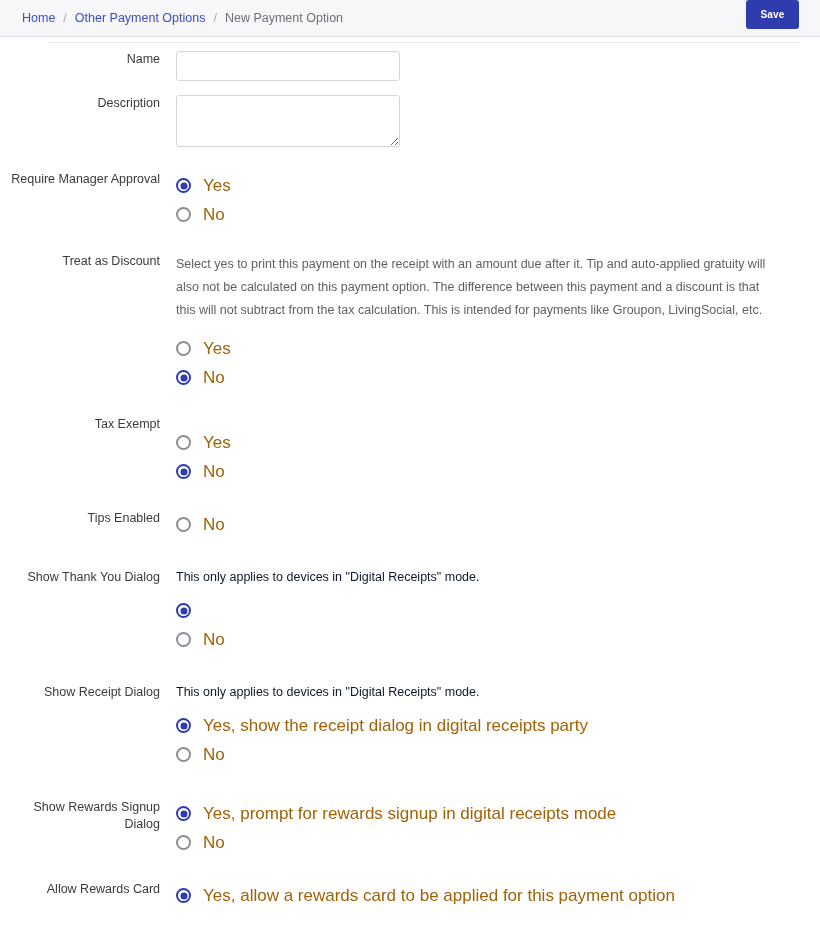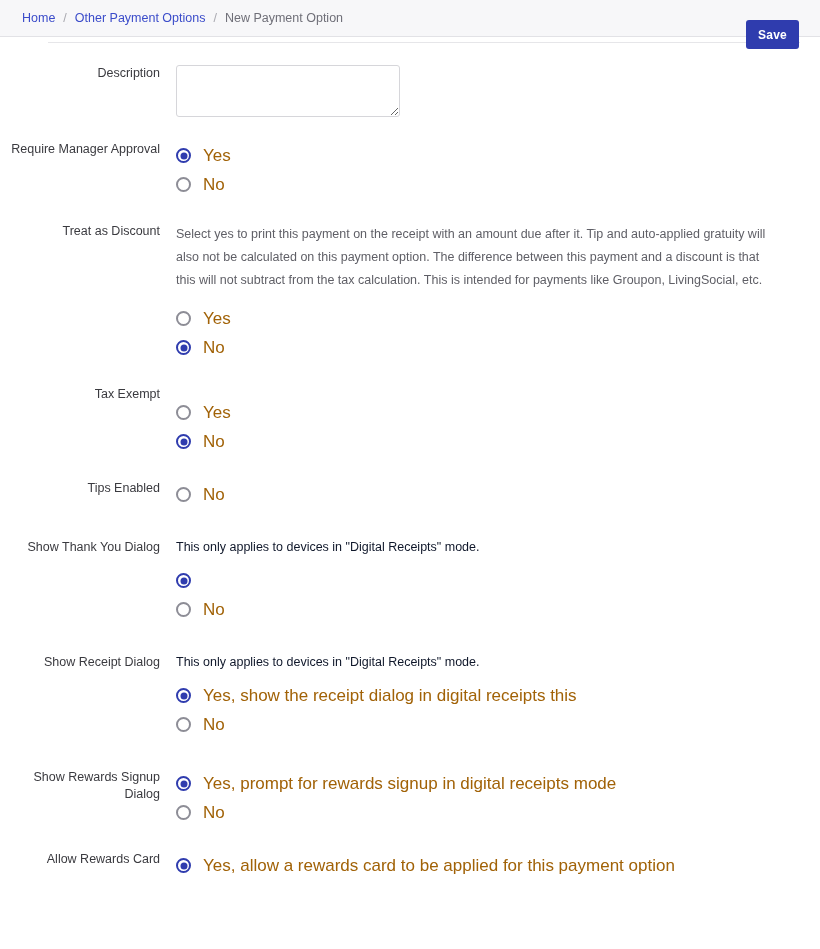--- a/index.html
+++ b/index.html
@@ -45,30 +45,30 @@
   }
   .crumb-sep {
     color: #a9a9b0;
     margin: 0 8px;
     font-size: 12.5px;
   }
   .crumb-current { color: #6f6f78; }
 
   .save-btn {
     position: absolute;
-    top: 20px;
+    top: 0;
     right: 21px;
     width: 53px;
     height: 29px;
     background: #2f3cae;
     color: #ffffff;
     border: none;
     border-radius: 3px;
     font-family: "Liberation Sans", sans-serif;
-    font-size: 12px;
+    font-size: 10px;
     font-weight: bold;
     cursor: pointer;
     letter-spacing: .2px;
   }
 
   
   .content {
     position: absolute;
     top: 37px; left: 0;
     width: 820px;
@@ -209,20 +209,26 @@
     <span class="crumb-current">New Payment Option</span>
   </nav>
   <button class="save-btn">Save</button>
 </div>
 
 <div class="content">
   <div class="top-divider"></div>
 
   <div class="form">
 
+    <div class="row">
+      <div class="label-col">Name</div>
+      <div class="field-col">
+        <input class="text-input" type="text" value="" style="">
+      </div>
+    </div>
 
     <div class="spacer-sm"></div>
 
     <div class="row">
       <div class="label-col">Description</div>
       <div class="field-col">
         <textarea class="textarea-input" style=""></textarea>
       </div>
     </div>
 
@@ -315,21 +321,21 @@
 
     <div class="spacer-lg"></div>
 
     <div class="row">
       <div class="label-col">Show Receipt Dialog</div>
       <div class="field-col">
         <p class="help-text-short">This only applies to devices in "Digital Receipts" mode.</p>
         <div class="radio-group" style="margin-top:10px;">
           <div class="radio-row checked">
             <span class="radio-mark"></span>
-            <span class="radio-label">Yes, show the receipt dialog in digital receipts this</span>
+            <span class="radio-label">Yes, show the receipt dialog in digital receipts party</span>
           </div>
           <div class="radio-row">
             <span class="radio-mark"></span>
             <span class="radio-label">No</span>
           </div>
         </div>
       </div>
     </div>
 
     <div class="spacer-lg"></div>

